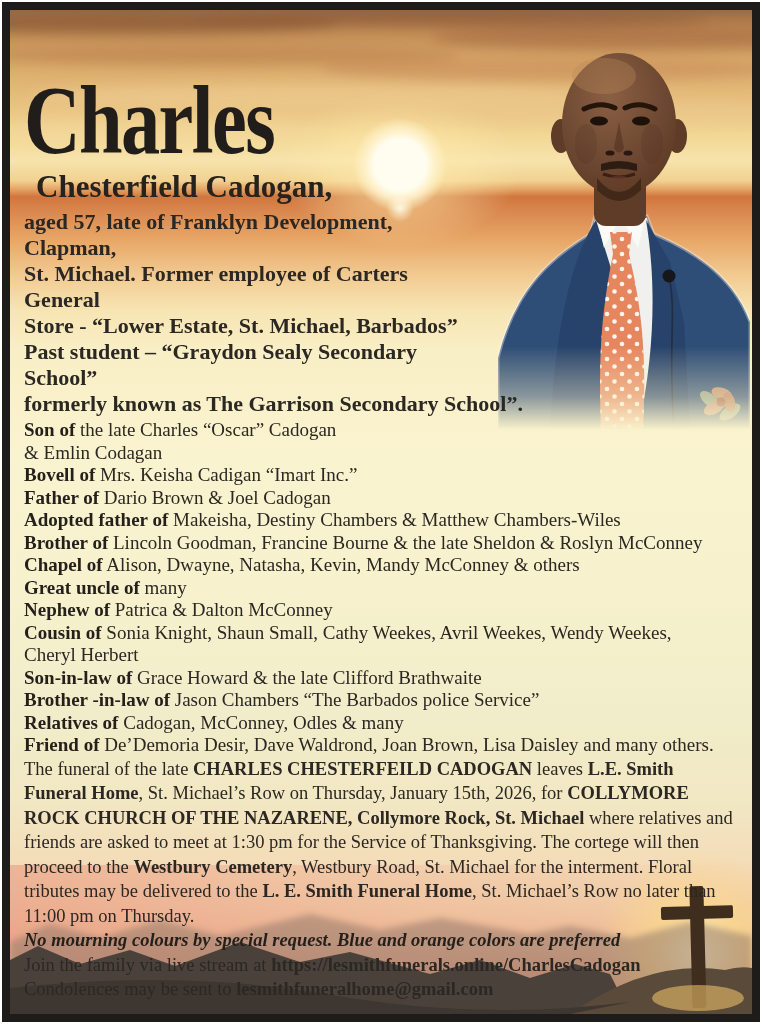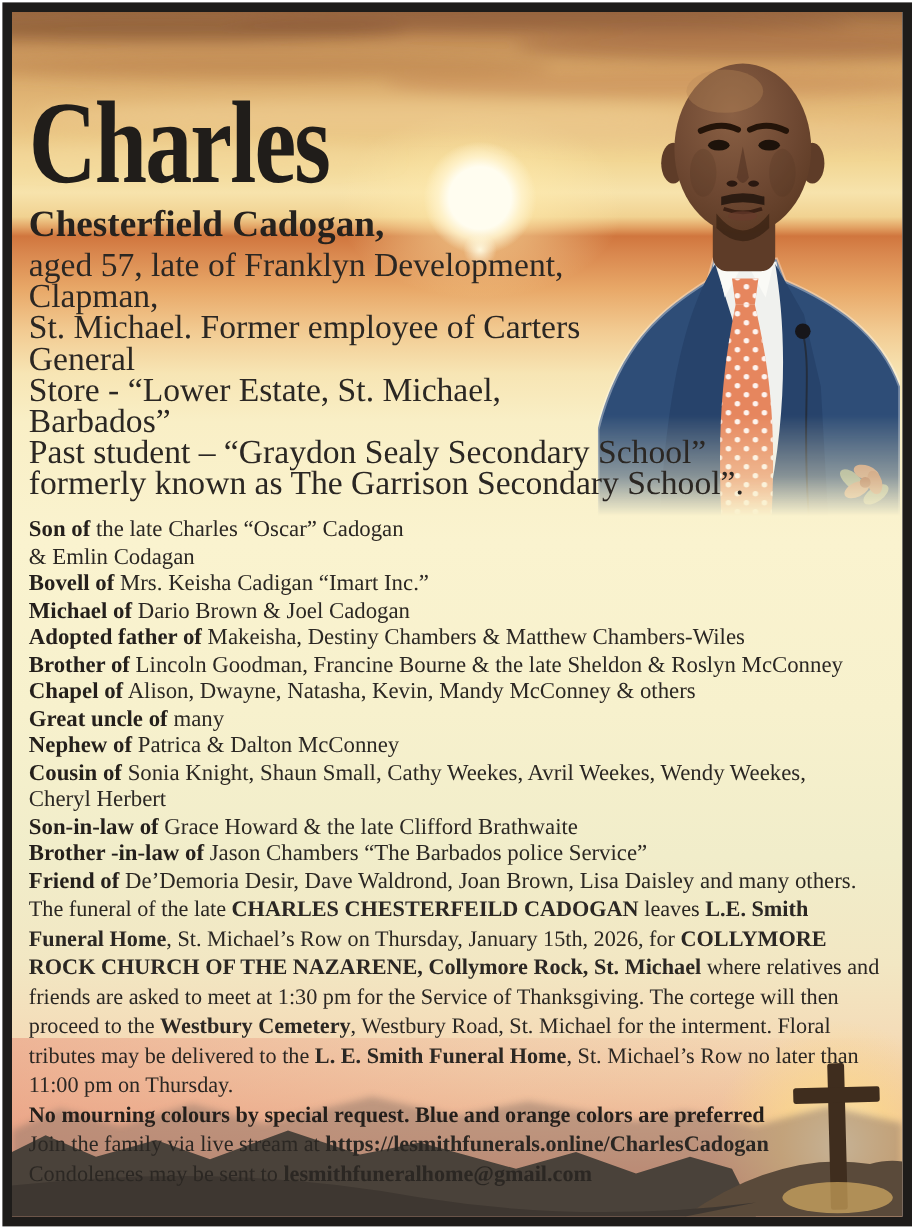--- a/index.html
+++ b/index.html
@@ -34,33 +34,33 @@
     position:absolute; top:0; right:2px; width:252px; height:420px; z-index:1;
     -webkit-mask-image:linear-gradient(180deg,#000 80%, rgba(0,0,0,.55) 92%, transparent 100%);
     mask-image:linear-gradient(180deg,#000 80%, rgba(0,0,0,.55) 92%, transparent 100%);
   }
 
   h1.headline {
     margin:0; font-size:98px; line-height:92px; font-weight:bold; color:#201d1a;
     letter-spacing:-2px; transform:scaleX(.8); transform-origin:left top; white-space:nowrap;
   }
   h2.subheadline {
-    margin:2px 0 0 0; font-size:31px; line-height:38px; font-weight:bold; color:#26221e;
+    margin:2px 0 0 12px; font-size:31px; line-height:38px; font-weight:bold; color:#26221e;
     letter-spacing:0;
   }
   .intro {
-    margin-top:3px; font-size:28px; line-height:26px; color:#2b2723; white-space:pre-line;
-  }
-  .relations { margin-top:14px; }
+    margin-top:3px; font-size:22px; line-height:26px; color:#2b2723; white-space:pre-line;font-weight:bold;
+  }
+  .relations { margin-top:2px; }
   .rel-line { font-size:19px; line-height:22.5px; color:#2b2723; white-space:pre-line; }
   .rel-line b { color:#241f1b; }
 
   .funeral { margin:0; font-size:18.5px; line-height:24.5px; color:#2b2723; }
   .funeral.first { }
-  .bold-line { font-weight:bold; color:#241f1b; }
+  .bold-line { font-weight:bold; color:#241f1b;font-style:italic; }
   b { font-weight:bold; }
 </style>
 </head>
 <body>
 
 <div class="page">
   <div class="inner">
 
     <svg class="bg-art" viewBox="0 0 742 1004" width="100%" height="100%" preserveAspectRatio="none">
       <defs>
@@ -189,30 +189,31 @@
       <div class="intro">aged 57, late of Franklyn Development, Clapman,
 St. Michael. Former employee of Carters General
 Store - “Lower Estate, St. Michael, Barbados”
 Past student – “Graydon Sealy Secondary School”
 formerly known as The Garrison Secondary School”.</div>
 
       <div class="relations">
           <div class="rel-line"><b>Son of</b> the late Charles “Oscar” Cadogan
 &amp; Emlin Codagan</div>
           <div class="rel-line"><b>Bovell of</b> Mrs. Keisha Cadigan “Imart Inc.”</div>
-          <div class="rel-line"><b>Michael of</b> Dario Brown &amp; Joel Cadogan</div>
+          <div class="rel-line"><b>Father of</b> Dario Brown &amp; Joel Cadogan</div>
           <div class="rel-line"><b>Adopted father of</b> Makeisha, Destiny Chambers &amp; Matthew Chambers-Wiles</div>
           <div class="rel-line"><b>Brother of</b> Lincoln Goodman, Francine Bourne &amp; the late Sheldon &amp; Roslyn McConney</div>
           <div class="rel-line"><b>Chapel of</b> Alison, Dwayne, Natasha, Kevin, Mandy McConney &amp; others</div>
           <div class="rel-line"><b>Great uncle of</b> many</div>
           <div class="rel-line"><b>Nephew of</b> Patrica &amp; Dalton McConney</div>
           <div class="rel-line"><b>Cousin of</b> Sonia Knight, Shaun Small, Cathy Weekes, Avril Weekes, Wendy Weekes,
 Cheryl Herbert</div>
           <div class="rel-line"><b>Son-in-law of</b> Grace Howard &amp; the late Clifford Brathwaite</div>
           <div class="rel-line"><b>Brother -in-law of</b> Jason Chambers “The Barbados police Service”</div>
+          <div class="rel-line"><b>Relatives of</b> Cadogan, McConney, Odles &amp; many</div>
           <div class="rel-line"><b>Friend of</b> De’Demoria Desir, Dave Waldrond, Joan Brown, Lisa Daisley and many others.</div>
         </div>
 
       <p class="funeral first"><span>The funeral of the late </span><b>CHARLES CHESTERFEILD CADOGAN</b><span> leaves </span><b>L.E. Smith Funeral Home</b><span>, St. Michael’s Row on Thursday, January 15th, 2026, for </span><b>COLLYMORE ROCK CHURCH OF THE NAZARENE, Collymore Rock, St. Michael</b><span> where relatives and friends are asked to meet at 1:30 pm for the Service of Thanksgiving. The cortege will then proceed to the </span><b>Westbury Cemetery</b><span>, Westbury Road, St. Michael for the interment. Floral tributes may be delivered to the </span><b>L. E. Smith Funeral Home</b><span>, St. Michael’s Row no later than 11:00 pm on Thursday.</span></p>
       <p class="funeral bold-line">No mourning colours by special request. Blue and orange colors are preferred</p>
       <p class="funeral"><span>Join the family via live stream at </span><b>https://lesmithfunerals.online/CharlesCadogan</b></p>
       <p class="funeral"><span>Condolences may be sent to </span><b>lesmithfuneralhome@gmail.com</b></p>
     </div>
   </div>
 </div>

